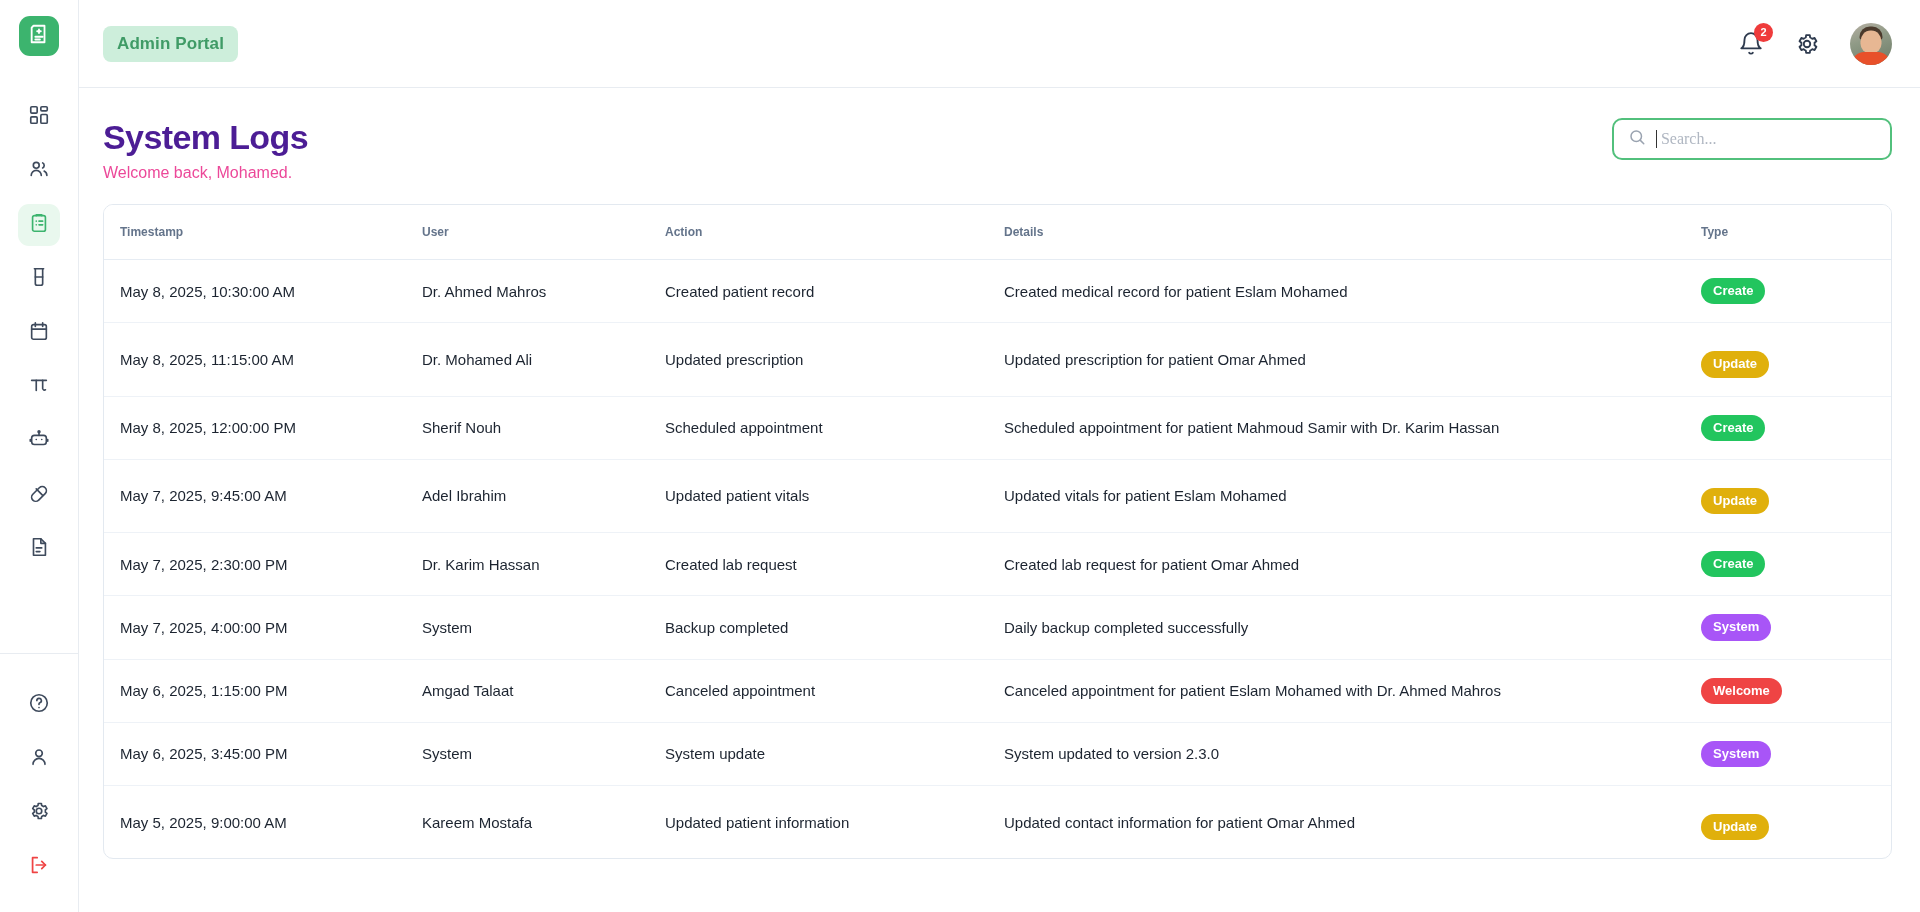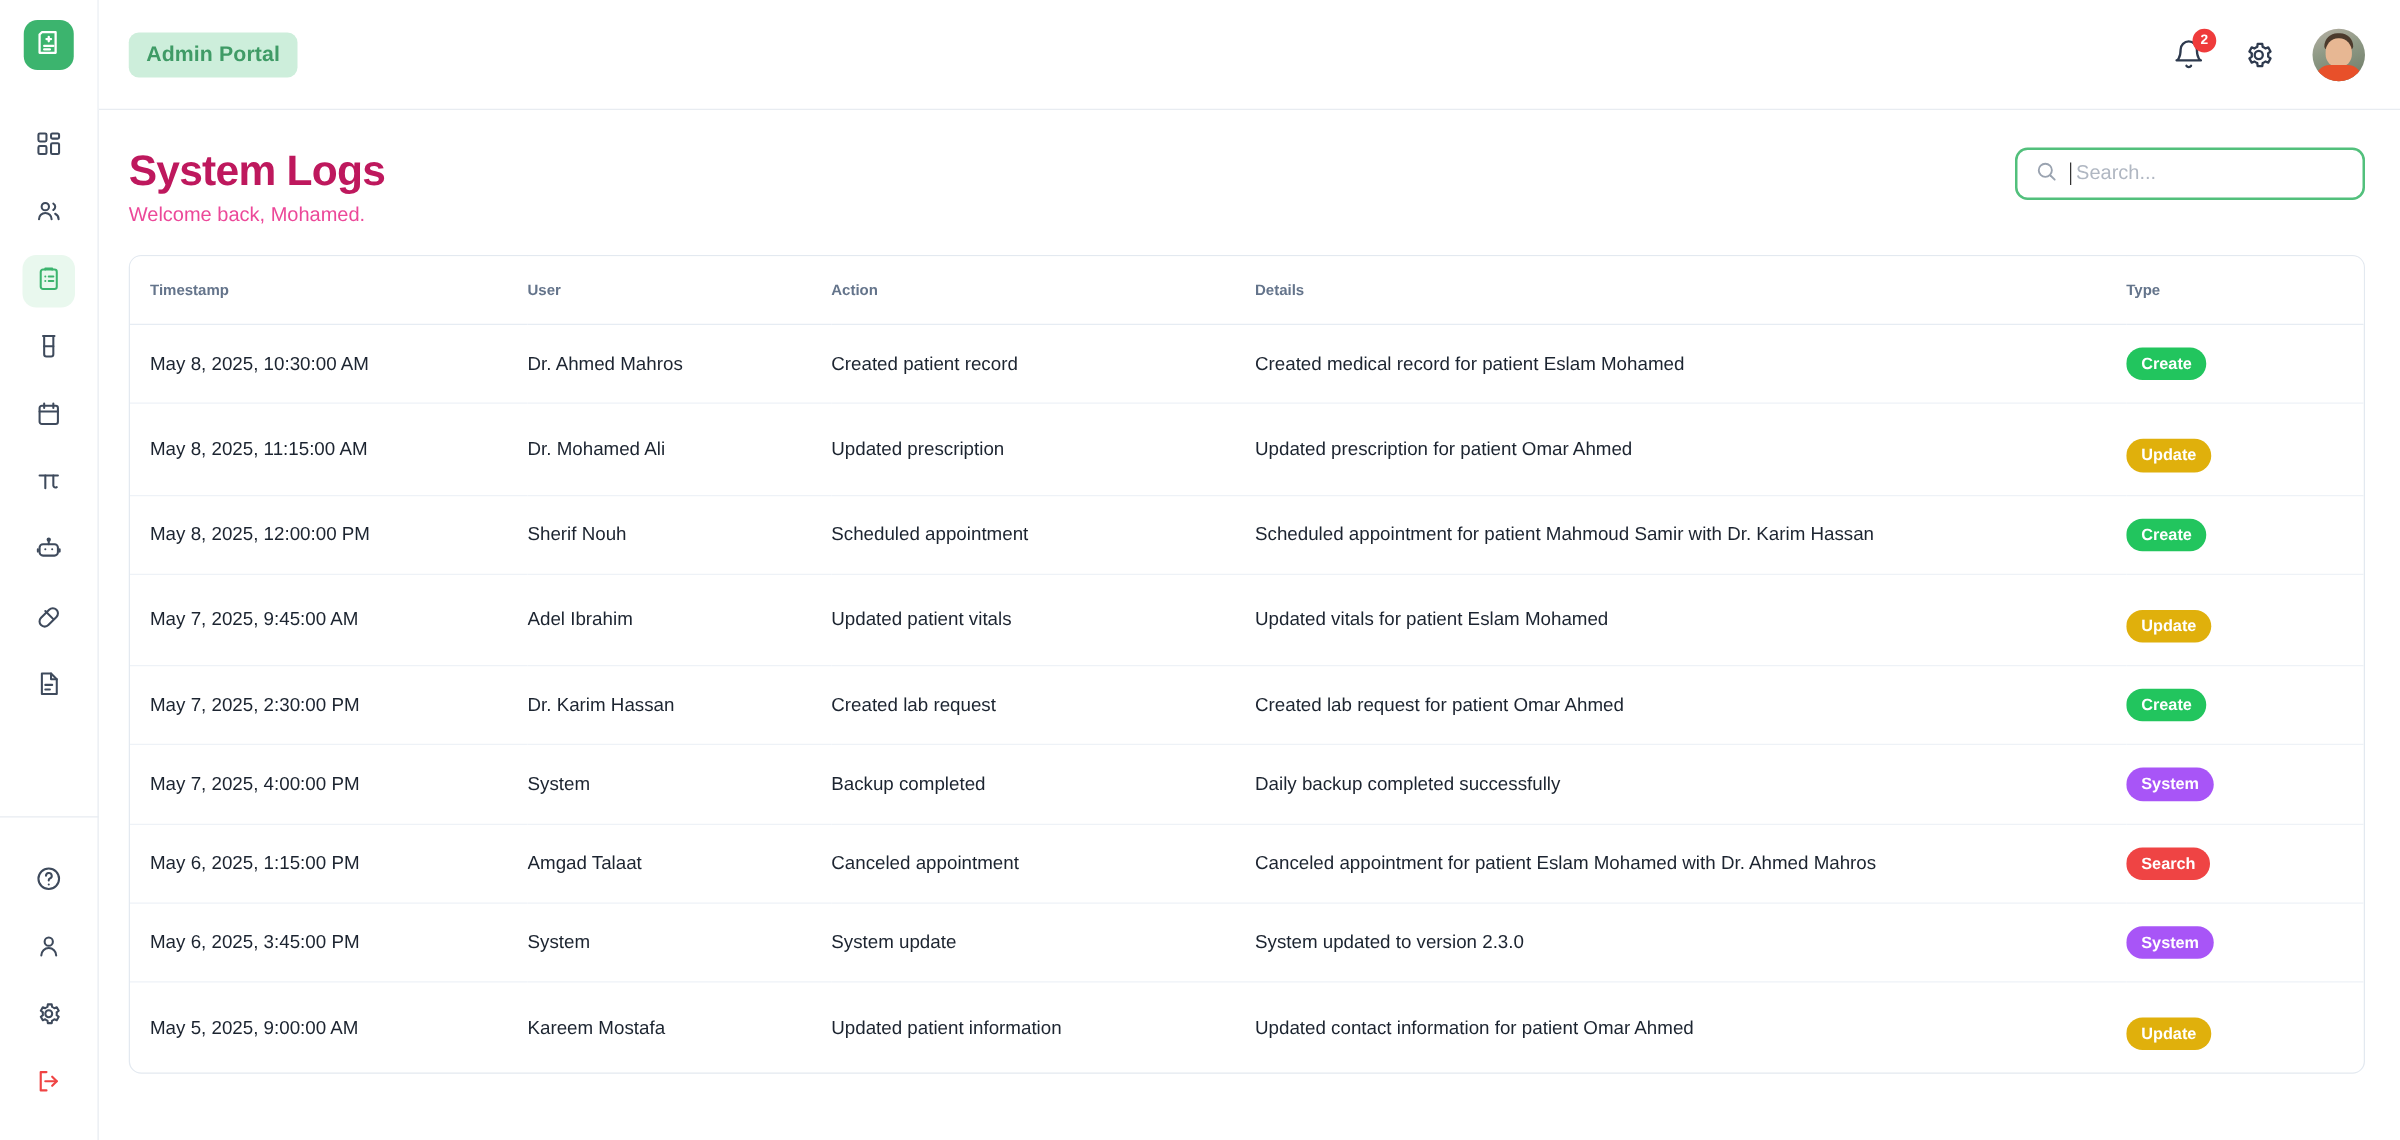--- a/index.html
+++ b/index.html
@@ -83,35 +83,35 @@
     transform: translateX(-50%);
     width: 38px; height: 16px; border-radius: 12px 12px 0 0;
     background: #e8502a;
   }
 
   
   .content { padding: 30px 28px 0 24px; flex: 1; overflow: hidden; }
   .page-head { display: flex; align-items: flex-start; }
   .titles { padding-left: 0; }
   .page-title {
-    font-size: 34px; font-weight: 700; color: #be185d;
+    font-size: 34px; font-weight: 700; color: #4c1d95;
     letter-spacing: -0.6px; line-height: 1.15; text-align: center;
   }
   .page-sub { margin-top: 7px; font-size: 16px; color: #ec4899; }
   .search-box {
     margin-left: auto; width: 280px; height: 42px;
     border: 2px solid #52c07c; border-radius: 10px;
     display: flex; align-items: center; gap: 10px;
     padding: 0 14px; background: #fff;
   }
   .search-box svg { color: #9aa3b0; flex: 0 0 auto; }
   .search-caret { width: 1px; height: 18px; background: #333; margin-right: -6px; }
   .search-input {
     border: none; outline: none; background: transparent;
-    font-family: Liberation Sans, sans-serif;
+    font-family: Liberation Serif, serif;
     font-size: 16px; color: #c2410c; width: 100%;
   }
   .search-input::placeholder { color: #b0b7c2; }
 
   
   .card {
     margin-top: 22px;
     border: 1px solid #e3e9f0; border-radius: 10px;
     background: #fff; overflow: hidden;
   }
@@ -395,21 +395,21 @@
                 <td class="col-user">System</td>
                 <td class="col-action">Backup completed</td>
                 <td class="col-details">Daily backup completed successfully</td>
                 <td class="col-type"><span class="pill pill-system">System</span></td>
               </tr>
               <tr>
                 <td class="col-ts">May 6, 2025, 1:15:00 PM</td>
                 <td class="col-user">Amgad Talaat</td>
                 <td class="col-action">Canceled appointment</td>
                 <td class="col-details">Canceled appointment for patient Eslam Mohamed with Dr. Ahmed Mahros</td>
-                <td class="col-type"><span class="pill pill-delete">Search</span></td>
+                <td class="col-type"><span class="pill pill-delete">Welcome</span></td>
               </tr>
               <tr>
                 <td class="col-ts">May 6, 2025, 3:45:00 PM</td>
                 <td class="col-user">System</td>
                 <td class="col-action">System update</td>
                 <td class="col-details">System updated to version 2.3.0</td>
                 <td class="col-type"><span class="pill pill-system">System</span></td>
               </tr>
               <tr>
                 <td class="col-ts">May 5, 2025, 9:00:00 AM</td>

